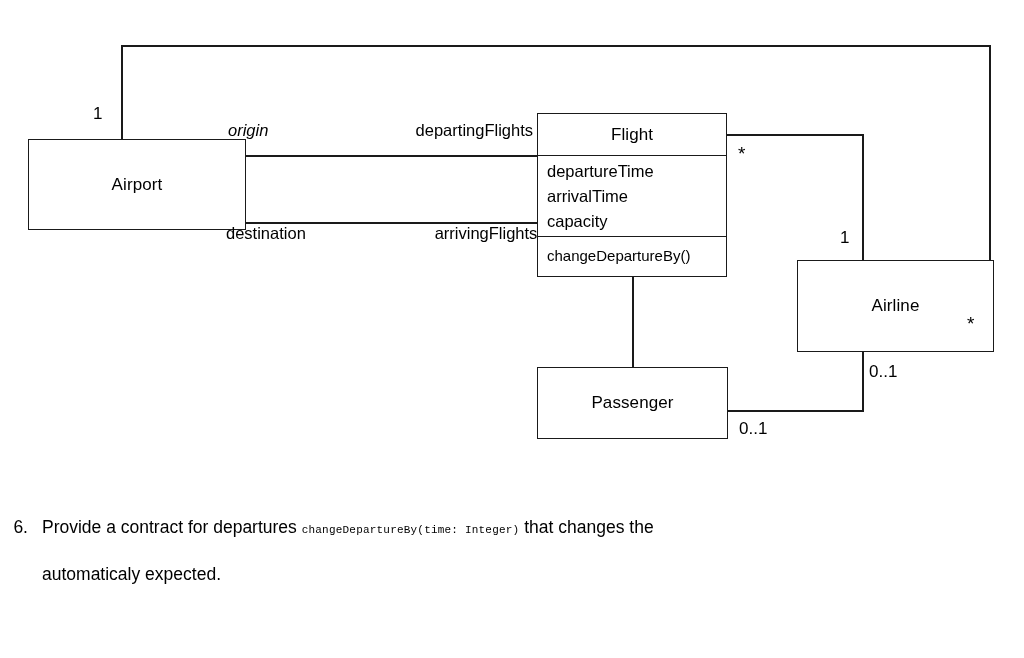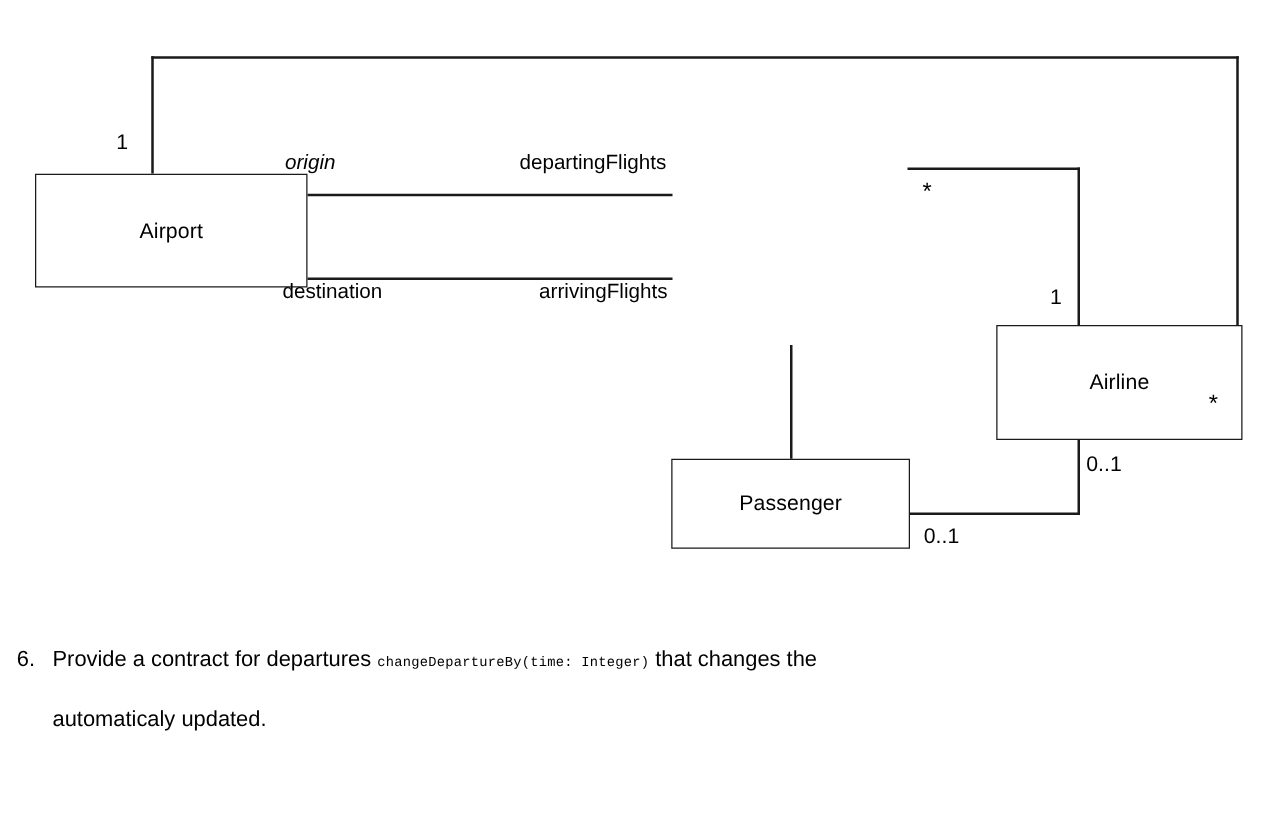--- a/index.html
+++ b/index.html
@@ -142,40 +142,55 @@
 
   <div class="edge h" style="left:727px; top:410px; width:137px;"></div>
   <div class="edge v" style="left:862px; top:351px; height:60px;"></div>
 
   <div class="uml-class" style="left:28px; top:139px; width:218px; height:91px;">
     <div class="compartment name-compartment" style="height:100%;">
       <span class="class-name">Airport</span>
     </div>
   </div>
 
+  <div class="uml-class" style="left:537px; top:113px; width:190px; height:164px;">
+    <div class="compartment name-compartment" style="height:41px;">
+      <span class="class-name">Flight</span>
+    </div>
+    <div class="divider"></div>
+    <div class="compartment list-compartment" style="height:80px;">
+      <div class="feature">departureTime</div>
+      <div class="feature">arrivalTime</div>
+      <div class="feature">capacity</div>
+    </div>
+    <div class="divider"></div>
+    <div class="compartment list-compartment" style="height:39px; padding-top:8px;">
+      <div class="feature op">changeDepartureBy()</div>
+    </div>
+  </div>
 
   <div class="uml-class" style="left:797px; top:260px; width:197px; height:92px;">
     <div class="compartment name-compartment" style="height:100%;">
       <span class="class-name">Airline</span>
     </div>
   </div>
 
   <div class="uml-class" style="left:537px; top:367px; width:191px; height:72px;">
     <div class="compartment name-compartment" style="height:100%;">
       <span class="class-name">Passenger</span>
     </div>
   </div>
 
   <div class="edge-label" style="left:228px; top:121px;font-style:italic;">origin</div>
 
   <div class="edge-label right-align" style="left:383px; top:121px; width:150px;">departingFlights</div>
 
   <div class="edge-label" style="left:226px; top:224px;">destination</div>
 
-  <div class="edge-label right-align" style="left:404px; top:224px; width:130px;">arrivingFlights</div>
+  <div class="edge-label right-align" style="left:421px; top:224px; width:130px;text-align:center;">arrivingFlights</div>
 
   <div class="edge-label mult" style="left:93px; top:104px;">1</div>
 
   <div class="edge-label star" style="left:738px; top:144px;">*</div>
 
   <div class="edge-label mult" style="left:840px; top:228px;">1</div>
 
   <div class="edge-label star" style="left:967px; top:314px;">*</div>
 
   <div class="edge-label mult" style="left:869px; top:362px;">0..1</div>
@@ -184,15 +199,15 @@
 
 </div>
 
 <div id="question-block">
   <div class="q-row">
     <div class="q-number">6.</div>
     <div class="q-text"><span>Provide a contract for departures </span><span class="mono">changeDepartureBy(time: Integer)</span><span> that changes the</span></div>
   </div>
   <div class="q-row">
     <div class="q-number"></div>
-    <div class="q-text">automaticaly updated.</div>
+    <div class="q-text">automaticaly expected.</div>
   </div>
 </div>
 
 </body></html>

